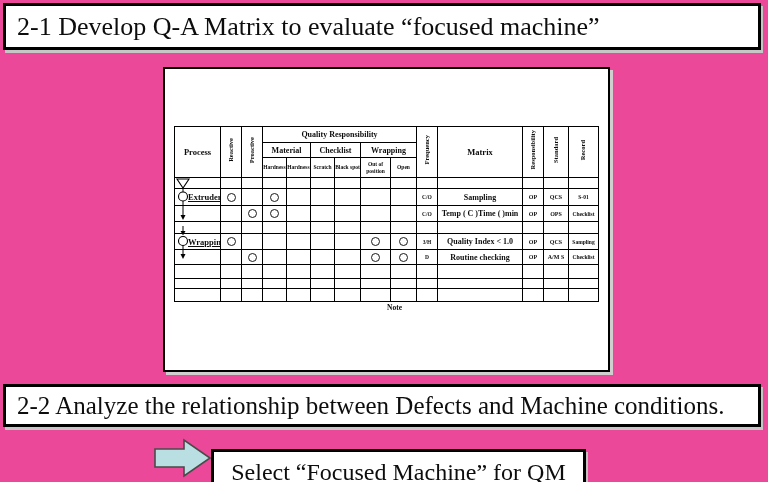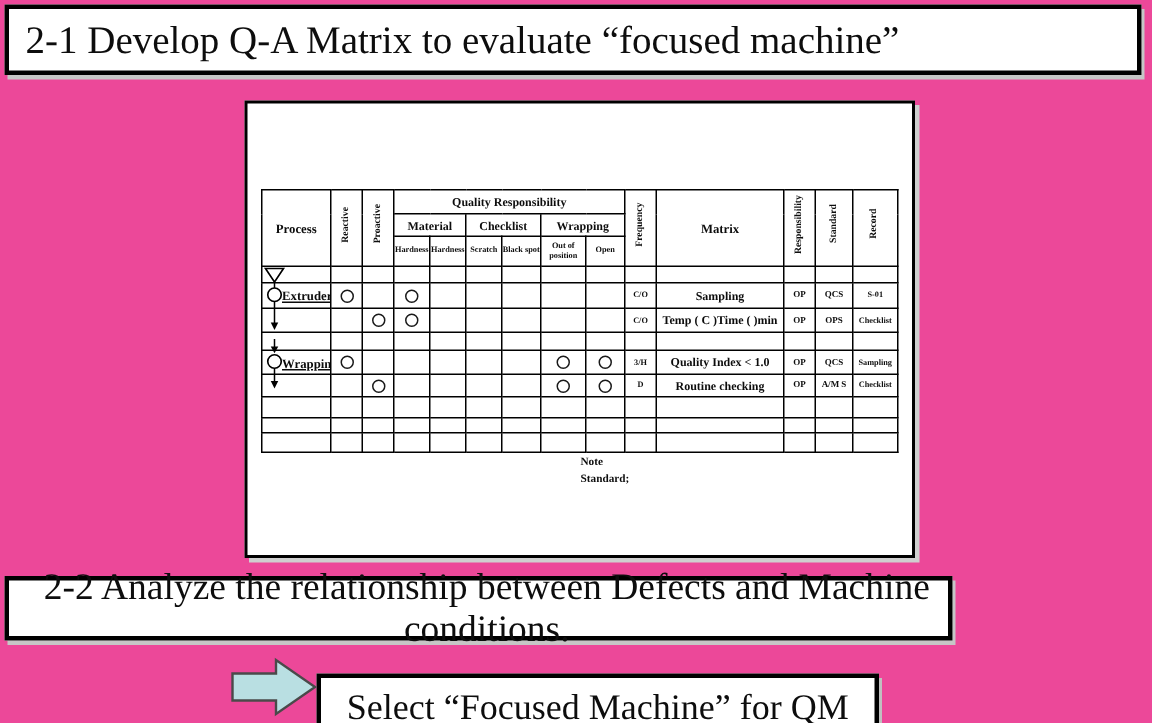--- a/index.html
+++ b/index.html
@@ -4,21 +4,21 @@
 <style>
   * { margin:0; padding:0; box-sizing:border-box; }
   html,body { background:#ffffff; }
   .stage { position:relative; width:768px; height:482px; background:#ec4899;
            font-family:"Liberation Serif","DejaVu Serif",serif; color:#0d0d0d; overflow:hidden; }
 
   .banner { position:absolute; border:3px solid #000; background:#fff;
             display:flex; align-items:center; padding-left:11px;
             box-shadow:2px 3px 0 #c6c6c6; }
   .banner-top { left:3px; top:3px; width:758px; height:47px; font-size:26px; }
-  .banner-bottom { left:3px; top:384px; width:632px; height:43px; font-size:25px;text-align:center; }
+  .banner-bottom { left:3px; top:384px; width:758px; height:43px; font-size:25px;text-align:center; }
 
   .panel { position:absolute; left:163px; top:67px; width:447px; height:305px;
            border:2px solid #000; background:#fff; box-shadow:3px 3px 0 #cfcfcf; }
   .panel-title { position:absolute; left:32px; top:26px; width:380px; height:29px;
                  border:2px solid #000; display:flex; align-items:center; justify-content:center;
                  font-size:21px; }
 
   .tablewrap { position:absolute; left:9px; top:57px; width:424px; }
   table { border-collapse:collapse; table-layout:fixed; width:424px; }
   th,td { border:1px solid #000; padding:0; text-align:center; vertical-align:middle;
@@ -35,21 +35,21 @@
   .action-cell { font-size:8px; }
   .resp-cell { font-size:6px; }
   .std-cell { font-size:6px; }
   .record-cell { font-size:5.5px; }
   .circle { display:inline-block; width:9px; height:9px; border:1.3px solid #1a1a1a;
             border-radius:50%; vertical-align:middle; }
 
   .flow-svg { position:absolute; left:0; top:51px; pointer-events:none; }
 
   .note { position:absolute; left:222px; top:233px; font-size:7.5px; font-weight:bold;
-          line-height:1.5; text-align:left; }
+          line-height:1.5; text-align:center; }
 
   .callout-arrow { position:absolute; left:154px; top:437px; }
   .callout-box { position:absolute; left:211px; top:449px; width:375px; height:46px;
                  border:3px solid #000; background:#fff; display:flex; align-items:center;
                  justify-content:center; font-size:24px; box-shadow:2px 3px 0 #c0c0c0; }
 </style>
 </head>
 <body>
 
 <div class="stage">
@@ -261,21 +261,20 @@
         <line x1="9" y1="49" x2="9" y2="55" stroke="#000" stroke-width="1"></line>
         <polygon points="6.5,54 11.5,54 9,58.5" fill="#000"></polygon>
         <circle cx="9" cy="64" r="4.5" fill="none" stroke="#000" stroke-width="1.1"></circle>
         <line x1="9" y1="68.5" x2="9" y2="78" stroke="#000" stroke-width="1"></line>
         <polygon points="6.5,77 11.5,77 9,82" fill="#000"></polygon>
       </svg>
     </div>
 
     <div class="note">
       <div>Note</div>
-      <div>Standard;</div>
     </div>
   </div>
 
   <div class="banner banner-bottom">
     <span>2-2 Analyze the relationship between Defects and Machine conditions.</span>
   </div>
 
   <svg class="callout-arrow" width="58" height="42" viewBox="0 0 58 42">
     <polygon id="arrow-shape" points="1,12 30,12 30,3 56,21 30,39 30,30 1,30" stroke-width="1.6" fill="#b9dfe2" stroke="#4a4a4a"></polygon>
   </svg>

